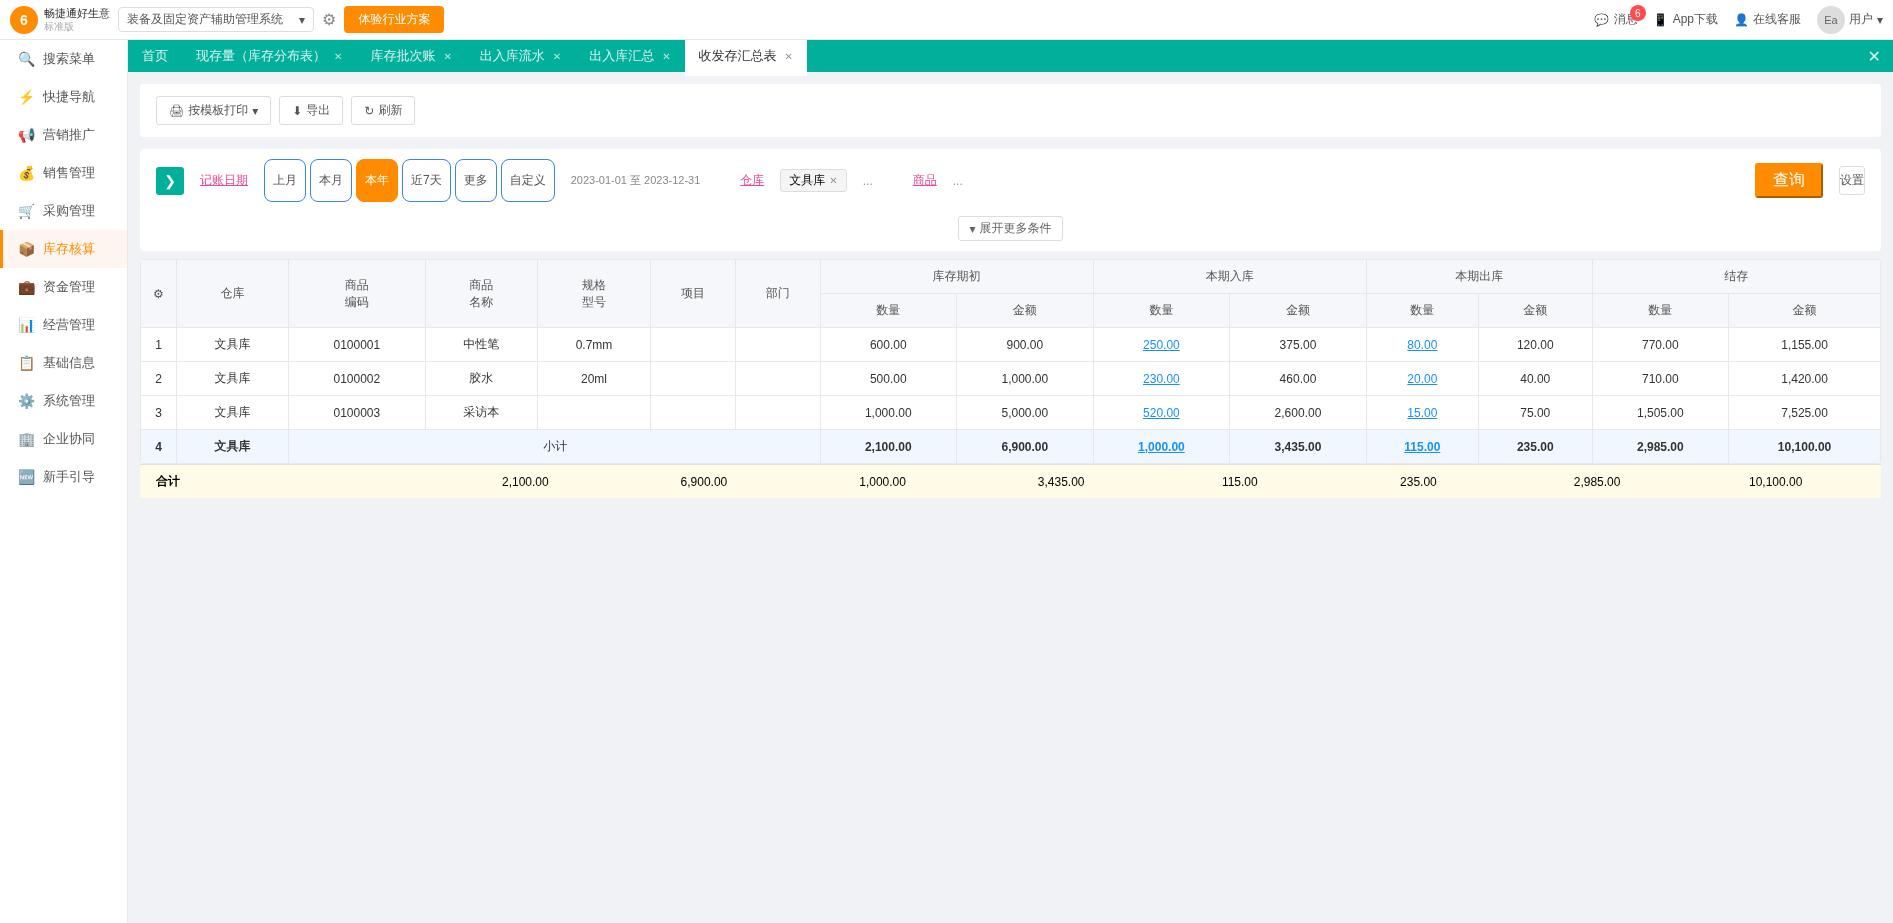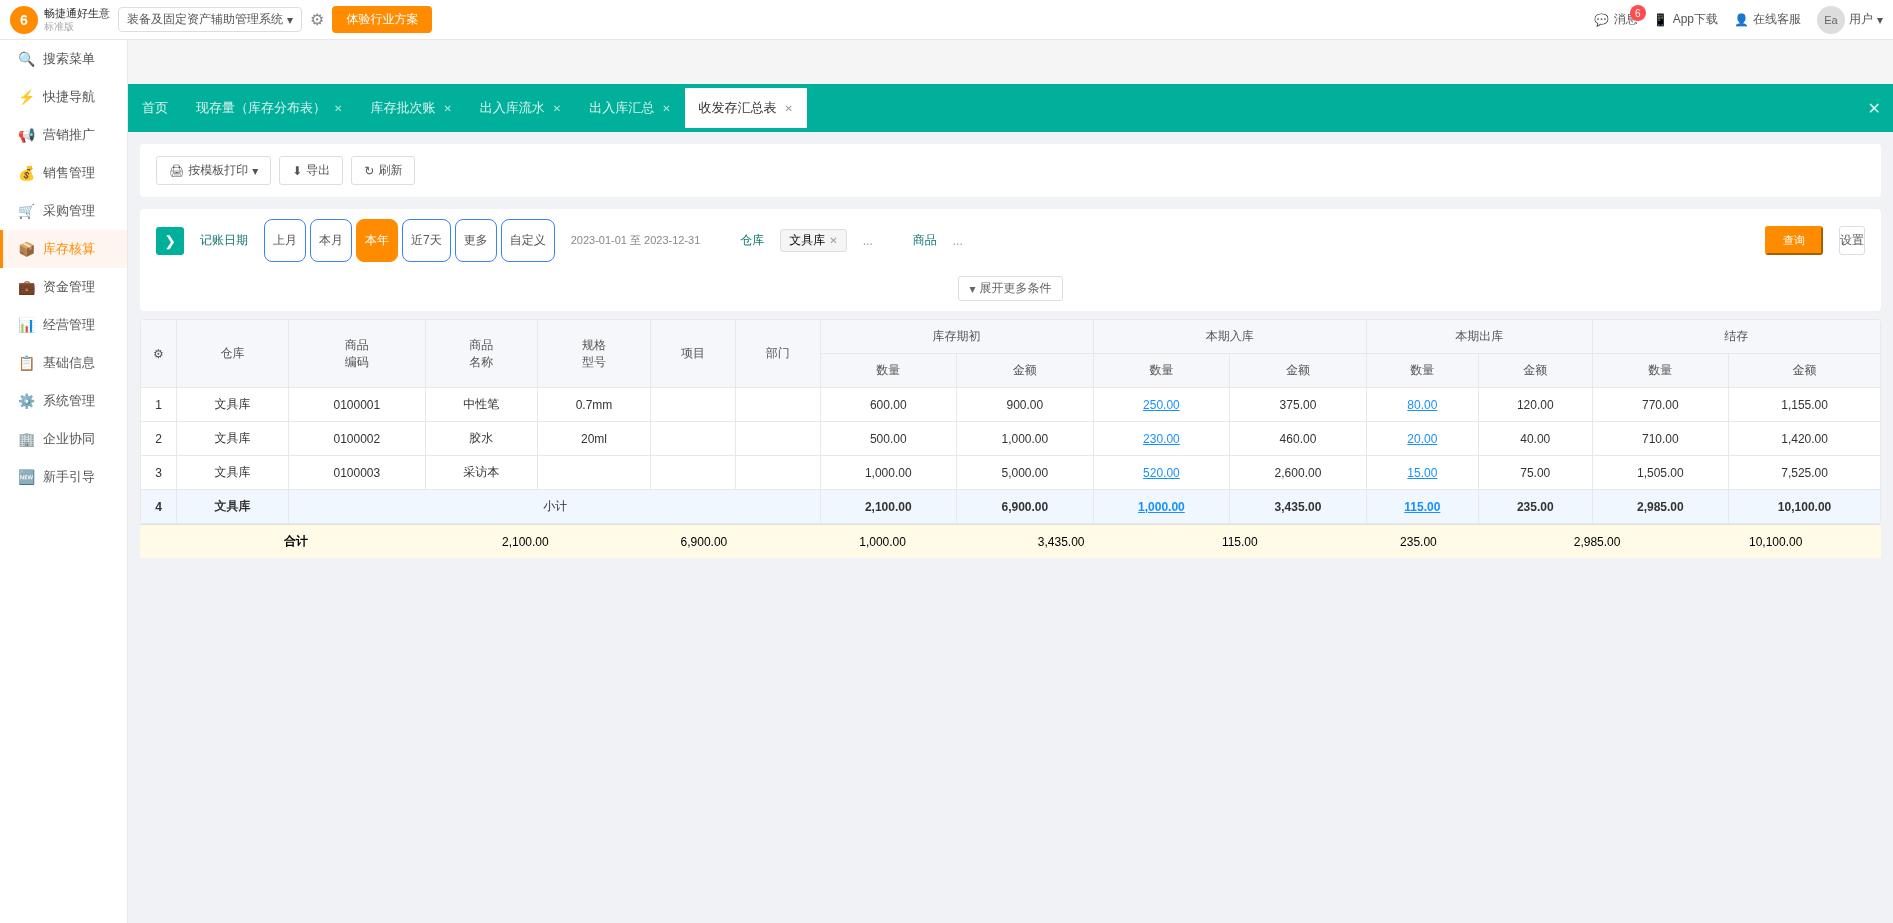--- a/index.html
+++ b/index.html
@@ -4,54 +4,54 @@
   <style>
     * { margin: 0; padding: 0; box-sizing: border-box; }
     body { font-family: 'Microsoft YaHei', Arial, sans-serif; font-size: 12px; background: #f5f5f5; overflow: hidden; }
 
     
     .app-container { display: flex; flex-direction: column; height: 923px; width: 1893px; }
     .top-bar { height: 40px; background: #fff; border-bottom: 1px solid #e8e8e8; display: flex; align-items: center; padding: 0 10px; justify-content: space-between; }
     .main-layout { display: flex; flex: 1; overflow: hidden; }
     .sidebar { width: 128px; background: #fff; border-right: 1px solid #e8e8e8; display: flex; flex-direction: column; }
     .content-area { flex: 1; display: flex; flex-direction: column; overflow: hidden; }
-    .tab-bar { height: 48px; background: #00b09b; display: flex; align-items: center; padding: 0; margin-top: 44px; }
+    .tab-bar { height: 32px; background: #00b09b; display: flex; align-items: center; padding: 0; }
     .page-content { flex: 1; background: #f0f2f5; padding: 12px; overflow: auto; }
 
     
     .top-bar-left { display: flex; align-items: center; gap: 8px; }
     .logo-area { display: flex; align-items: center; gap: 6px; }
     .logo-icon { width: 28px; height: 28px; background: #ff8c00; border-radius: 50%; display: flex; align-items: center; justify-content: center; color: white; font-weight: bold; font-size: 14px; }
     .logo-text { font-size: 11px; color: #333; line-height: 1.3; }
-    .system-selector { display: flex; align-items: center; gap: 4px; border: 1px solid #ddd; border-radius: 4px; padding: 3px 8px; cursor: pointer; font-size: 12px; color: #555; }
+    .system-selector { display: flex; align-items: center; gap: 16px; border: 1px solid #ddd; border-radius: 4px; padding: 3px 8px; cursor: pointer; font-size: 12px; color: #555; }
     .trial-btn { background: #ff8c00; color: white; border: none; border-radius: 4px; padding: 5px 14px; font-size: 12px; cursor: pointer; }
     .top-bar-right { display: flex; align-items: center; gap: 16px; font-size: 12px; color: #555; }
     .top-right-item { display: flex; align-items: center; gap: 4px; cursor: pointer; position: relative; }
     .badge { background: #ff4d4f; color: white; border-radius: 50%; width: 16px; height: 16px; font-size: 10px; display: flex; align-items: center; justify-content: center; position: absolute; top: -6px; right: -8px; }
     .sidebar-menu { flex: 1; }
     .sidebar-item { display: flex; align-items: center; gap: 8px; padding: 10px 16px; cursor: pointer; color: #555; font-size: 13px; border-left: 3px solid transparent; }
     .sidebar-item.active { background: #fff5f0; color: #ff8c00; border-left: 3px solid #ff8c00; }
     .sidebar-icon { width: 16px; height: 16px; display: inline-flex; align-items: center; justify-content: center; font-size: 14px; }
 
     
     .tab-item { height: 40px; padding: 0 14px; display: flex; align-items: center; gap: 6px; color: rgba(255,255,255,0.85); cursor: pointer; font-size: 13px; position: relative; white-space: nowrap; }
     .tab-item.active { background: #fff; color: #333; }
     .tab-close { font-size: 10px; color: rgba(255,255,255,0.7); cursor: pointer; margin-left: 2px; }
     .tab-item.active .tab-close { color: #999; }
     .tab-bar-close { margin-left: auto; padding: 0 12px; color: rgba(255,255,255,0.85); cursor: pointer; font-size: 16px; }
-    .filter-label { color: #0f766e; font-size: 12px; white-space: nowrap; }
+    .filter-label { color: #ec4899; font-size: 12px; white-space: nowrap; text-decoration: underline; }
     .date-shortcuts { display: flex; align-items: center; gap: 4px; }
     .date-btn { padding: 12px 8px; border: 1px solid #3b82f6; border-radius: 8px; cursor: pointer; font-size: 12px; color: #555; background: #fff; }
     .date-btn.active { background: #ff8c00; color: white; border-color: #ff8c00; }
     .warehouse-tag { background: #f5f5f5; border: 1px solid #ddd; border-radius: 3px; padding: 2px 8px; display: flex; align-items: center; gap: 4px; font-size: 12px; }
     .tag-close { cursor: pointer; color: #999; font-size: 10px; }
     .filter-more { color: #999; cursor: pointer; font-size: 12px; }
     .expand-btn { display: flex; align-items: center; gap: 4px; color: #666; cursor: pointer; font-size: 12px; border: 1px solid #ddd; border-radius: 3px; padding: 3px 10px; background: #fff; margin-top: 6px; }
     .action-btn { display: flex; align-items: center; gap: 4px; padding: 5px 12px; border: 1px solid #ddd; border-radius: 3px; cursor: pointer; font-size: 12px; color: #555; background: #fff; }
-    .query-btn { background: #ff8c00; color: white; border-color: #ff8c00; border-radius: 3px; padding: 5px 16px; cursor: pointer; font-size: 11px; }
+    .query-btn { background: #ff8c00; color: white; border-color: #ff8c00; border-radius: 3px; padding: 5px 16px; cursor: pointer; font-size: 16px; }
     .settings-btn { padding: 5px 0; border: 1px solid #ddd; border-radius: 3px; cursor: pointer; font-size: 12px; color: #555; background: #fff; }
 
     
     .data-table { width: 100%; border-collapse: collapse; font-size: 12px; }
     .data-table th { background: #f5f7fa; color: #555; padding: 8px 6px; text-align: center; border: 1px solid #e8e8e8; font-weight: 500; white-space: nowrap; }
     .data-table td { padding: 8px 6px; text-align: center; border: 1px solid #e8e8e8; color: #333; white-space: nowrap; }
     .data-table .subtotal-row td { background: #f0f7ff; font-weight: bold; }
     .data-table .number-link { color: #1890ff; text-decoration: underline; cursor: pointer; }
     .col-group-header { text-align: center; border: 1px solid #e8e8e8; }
 
@@ -343,21 +343,21 @@
                 <td class="number-link">115.00</td>
                 <td>235.00</td>
                 <td>2,985.00</td>
                 <td>10,100.00</td>
               </tr>
             </tbody>
           </table>
         </div>
 
         <div class="bottom-bar">
-          <div style="width:280px;text-align:center;font-weight:bold;font-family:Liberation Serif, serif;">合计</div>
+          <div style="width:280px;font-weight:bold;font-family:Liberation Serif, serif;">合计</div>
           <div style="flex:1;display:flex;">
             <div style="flex:1;text-align:center;">2,100.00</div>
             <div style="flex:1;text-align:center;">6,900.00</div>
             <div style="flex:1;text-align:center;">1,000.00</div>
             <div style="flex:1;text-align:center;">3,435.00</div>
             <div style="flex:1;text-align:center;">115.00</div>
             <div style="flex:1;text-align:center;">235.00</div>
             <div style="flex:1;text-align:center;">2,985.00</div>
             <div style="flex:1;text-align:center;">10,100.00</div>
           </div>

